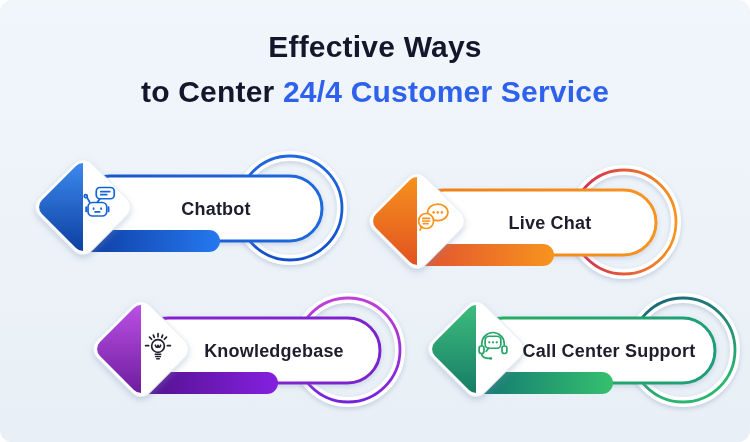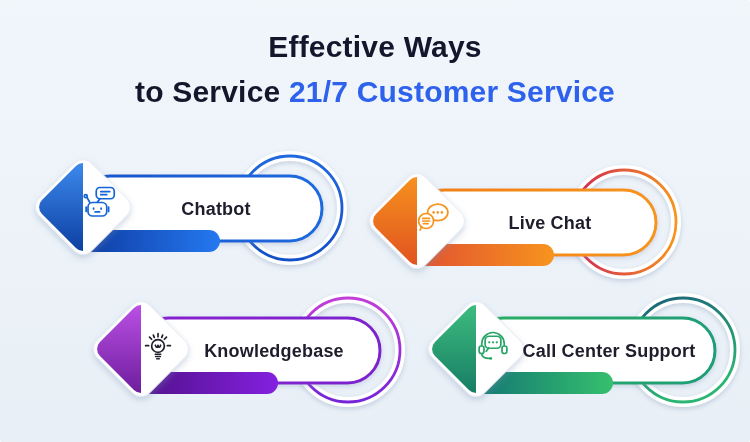--- a/index.html
+++ b/index.html
@@ -1,17 +1,17 @@
 <!DOCTYPE html>
 <html><head>
 <meta charset="utf-8">
 <style>
   html,body{margin:0;padding:0;background:#ffffff;}
   .card{
-    position:relative;width:750px;height:442px;border-radius:2px;overflow:hidden;
+    position:relative;width:750px;height:442px;border-radius:12px;overflow:hidden;
     background:linear-gradient(#F1F6FB,#E8EFF6);
     font-family:"Liberation Sans", sans-serif;
   }
   .title{position:absolute;top:24px;left:0;width:100%;text-align:center;
          font-weight:800;font-size:30px;line-height:45px;color:#15152B;letter-spacing:.2px;}
   .title .hl{color:#2F62EC;}
   .item{position:absolute;width:335px;height:132px;}
   .halo{fill:none;stroke:#ffffff;stroke-width:10;}
   .ring{fill:none;stroke-width:2.8;}
   .capsule{fill:#ffffff;stroke-width:3;}
@@ -105,21 +105,21 @@
       <stop offset="0" stop-color="#3FBF7F"></stop>
       <stop offset="1" stop-color="#157A64"></stop>
       </linearGradient>
   </defs>
 </svg>
 
 <div class="card">
 
   <div class="title">
     <div><span>Effective Ways</span></div>
-    <div><span>to Service </span><span class="hl">21/7 Customer Service</span></div>
+    <div><span>to Center </span><span class="hl">24/4 Customer Service</span></div>
   </div>
 
   <div class="item" style="left:20px;top:145px">
     <svg width="335" height="132" viewBox="0 0 335 132">
       <circle class="halo" cx="270" cy="63" r="52" filter="url(#fhalo)"></circle>
       <circle class="ring" cx="270" cy="63" r="52" stroke="url(#g0r)"></circle>
       <rect class="capsule" x="58" y="31" width="244" height="65" rx="32.5" stroke="url(#g0b)" filter="url(#fcap)"></rect>
       <path d="M92 85 H189 A11 11 0 0 1 189 107 H70 Z" fill="url(#g0a)"></path>
       <g filter="url(#fdia)">
         <rect x="26" y="25" width="74" height="74" rx="12" transform="rotate(45 63 62)" fill="#ffffff" stroke="#E9EDF4"></rect>

